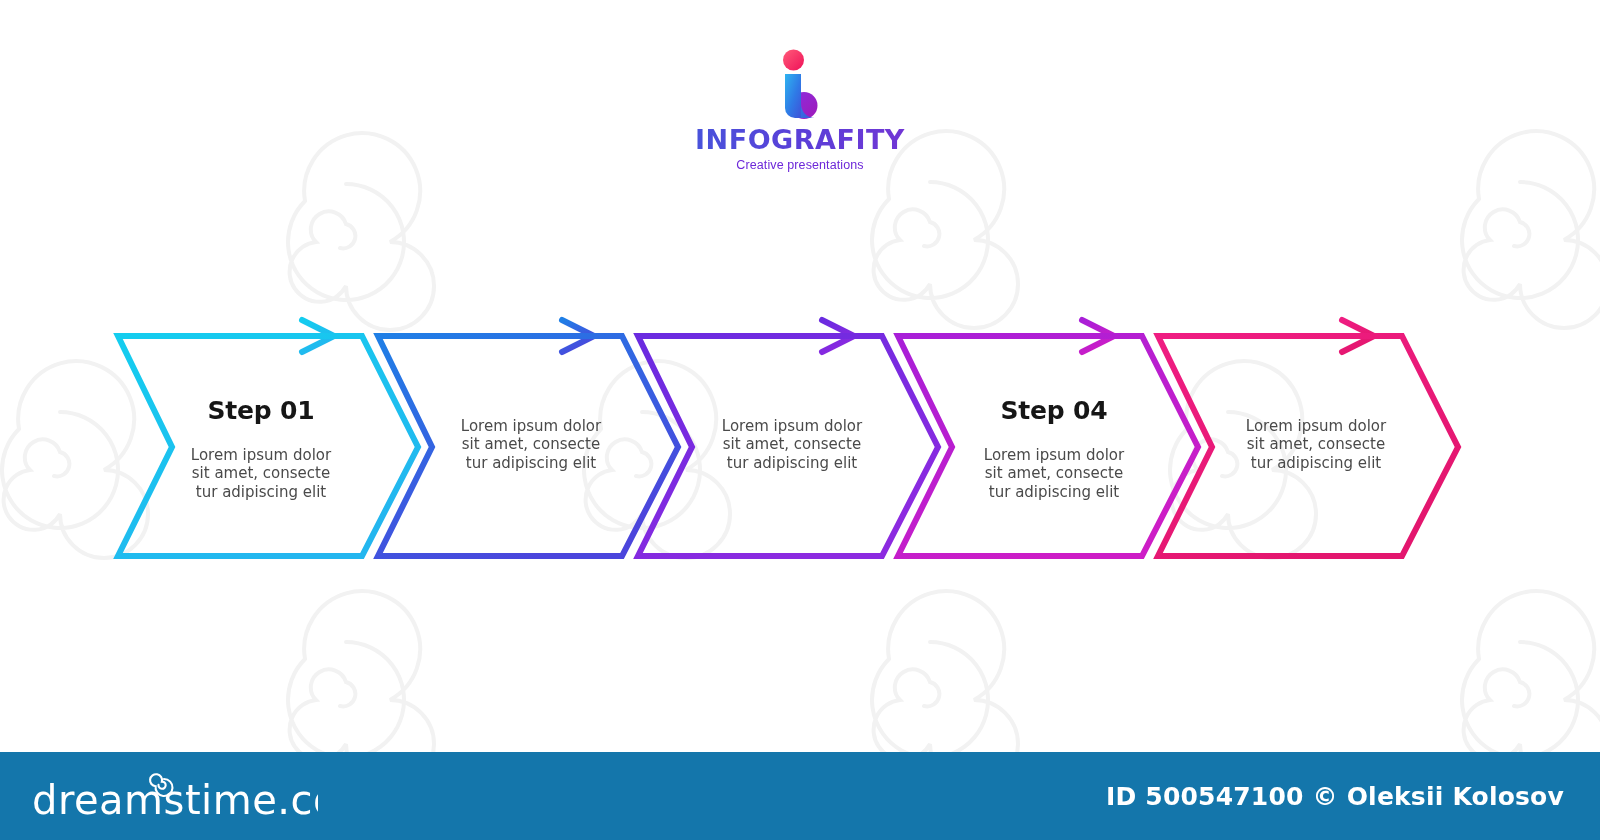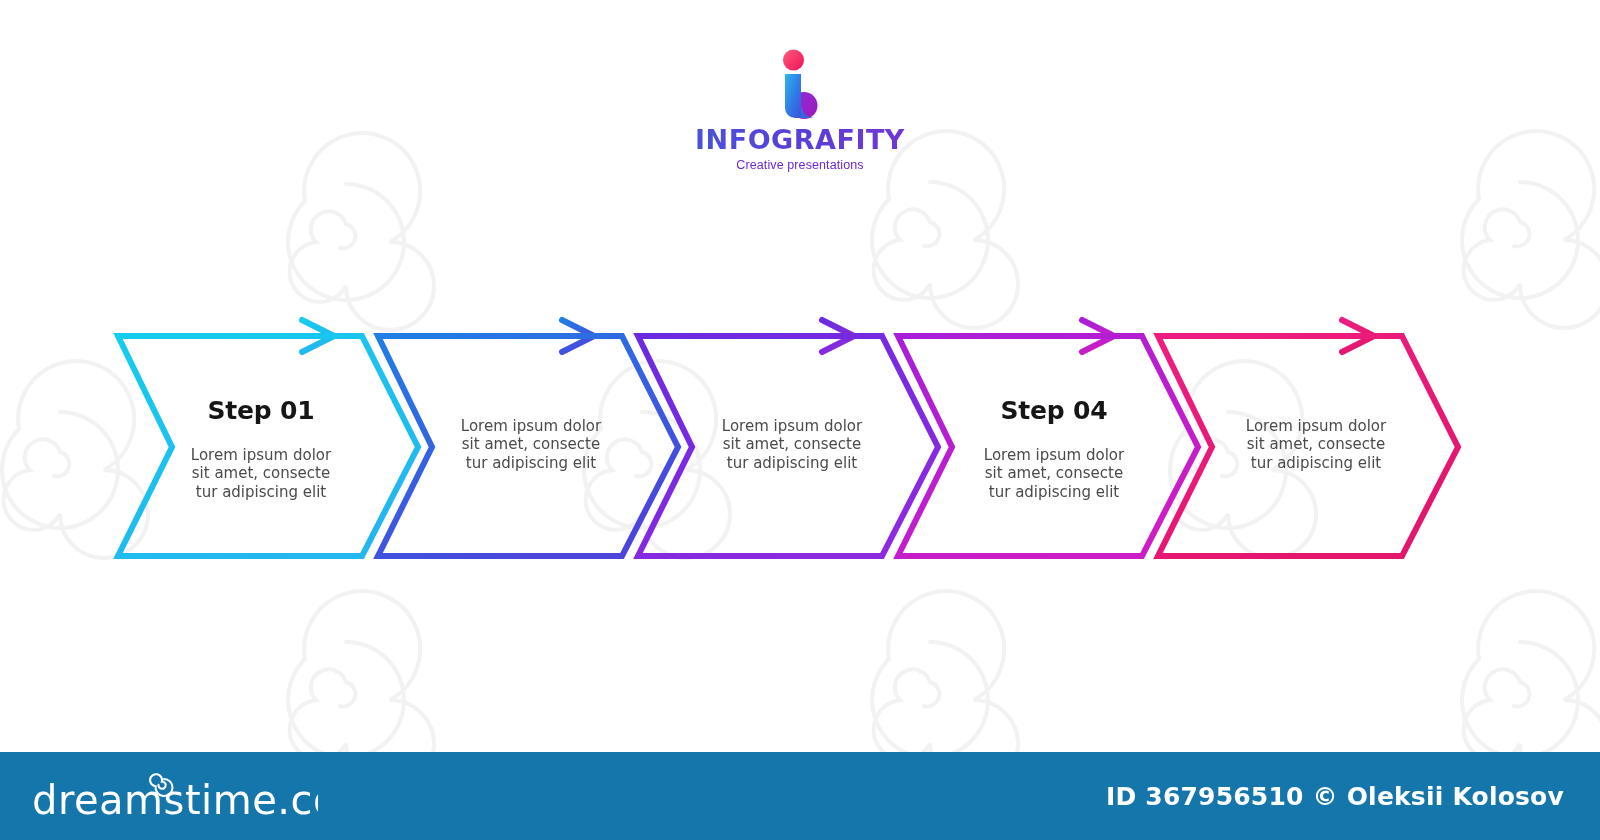--- a/index.html
+++ b/index.html
@@ -282,16 +282,16 @@
 
   <div class="footer" style="background: rgb(20, 118, 171);">
 
     <svg class="dt-logo" viewBox="0 0 300 56" width="300" height="56" xmlns="http://www.w3.org/2000/svg">
       <g>
         <path d="M146 11 a8.5,8.5 0 1,1 -8.4,7.2 a6,6 0 1,1 6.3,-4.6 a3.6,3.6 0 1,1 -3.4,3.1" fill="none" stroke="#ffffff" stroke-width="2.1" stroke-linecap="round"></path>
       </g>
       <text x="14" y="46" font-family="DejaVu Sans, Liberation Sans, sans-serif" font-size="40" fill="#ffffff" letter-spacing="0.5">dreamstime.com</text>
     </svg>
 
-    <div class="dt-credit">ID 367956510 © Oleksii Kolosov</div>
+    <div class="dt-credit">ID 500547100 © Oleksii Kolosov</div>
   </div>
 
 </div>
 
 </body></html>

